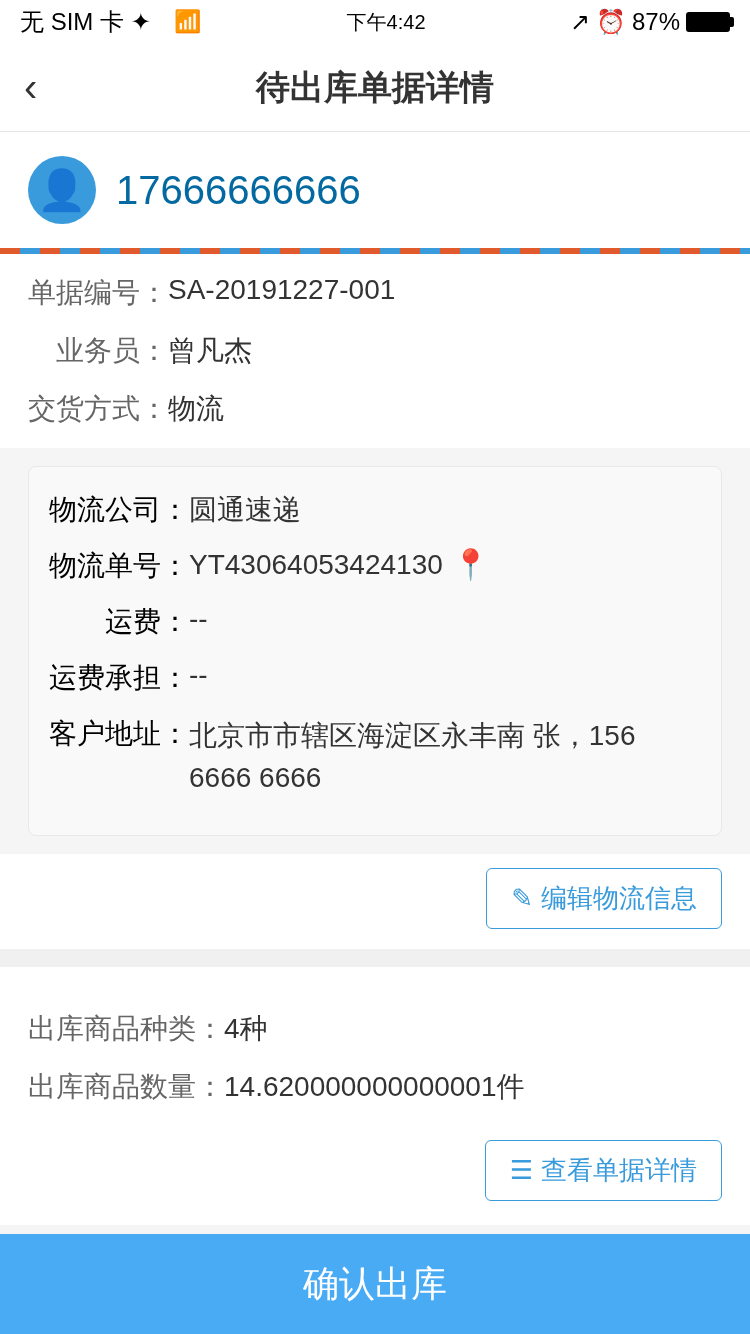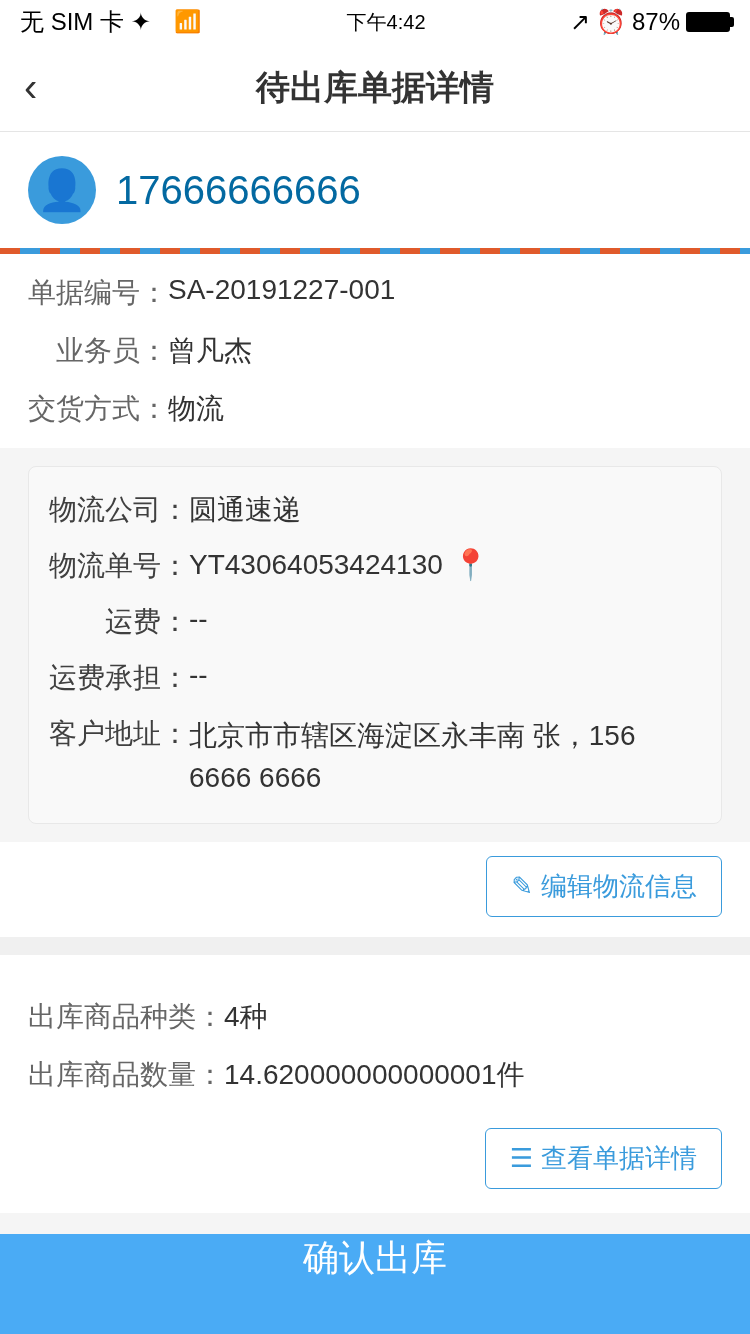--- a/index.html
+++ b/index.html
@@ -145,23 +145,23 @@
       border-radius: 8px;
       margin: 18px 28px;
       padding: 24px 20px;
     }
     .logistics-row {
       display: flex;
       align-items: flex-start;
       margin-bottom: 18px;
       font-size: 28px;
     }
-    .logistics-row:last-child { margin-bottom: 0; }
+    .logistics-row:last-child { margin-bottom: 12px; }
     .logistics-label {
-      color: #404040;
+      color: #000000;
       min-width: 140px;
       text-align: right;
       flex-shrink: 0;
     }
     .logistics-value {
       color: #333;
       flex: 1;
       display: flex;
       align-items: center;
       gap: 10px;
@@ -249,20 +249,21 @@
 
     
     .confirm-bar {
       position: fixed;
       bottom: 0;
       left: 0;
       width: 750px;
       height: 100px;
       background: #4AABF5;
       display: flex;
+      align-items: center;
       justify-content: center;
       cursor: pointer;
     }
     .confirm-text {
       font-size: 36px;
       color: #fff;
       font-weight: 500;
     }
 
     

